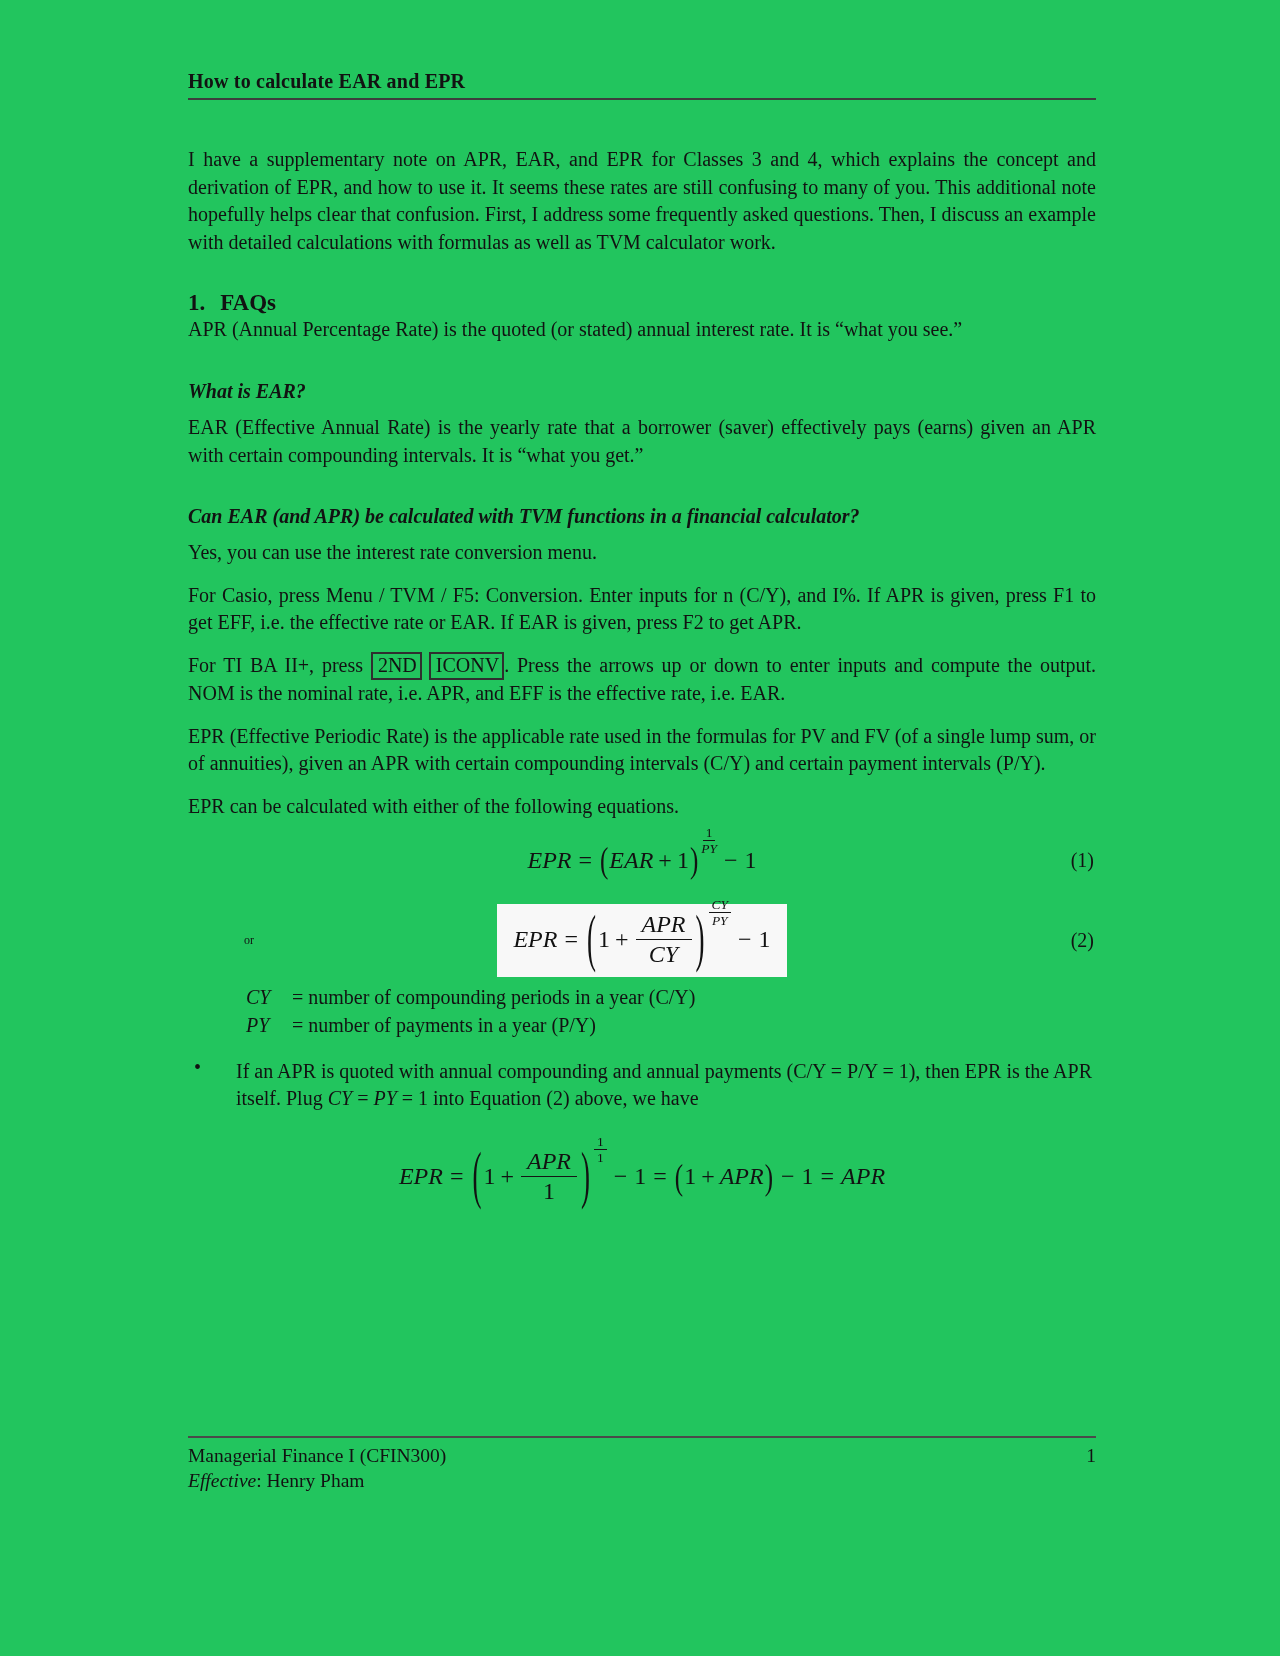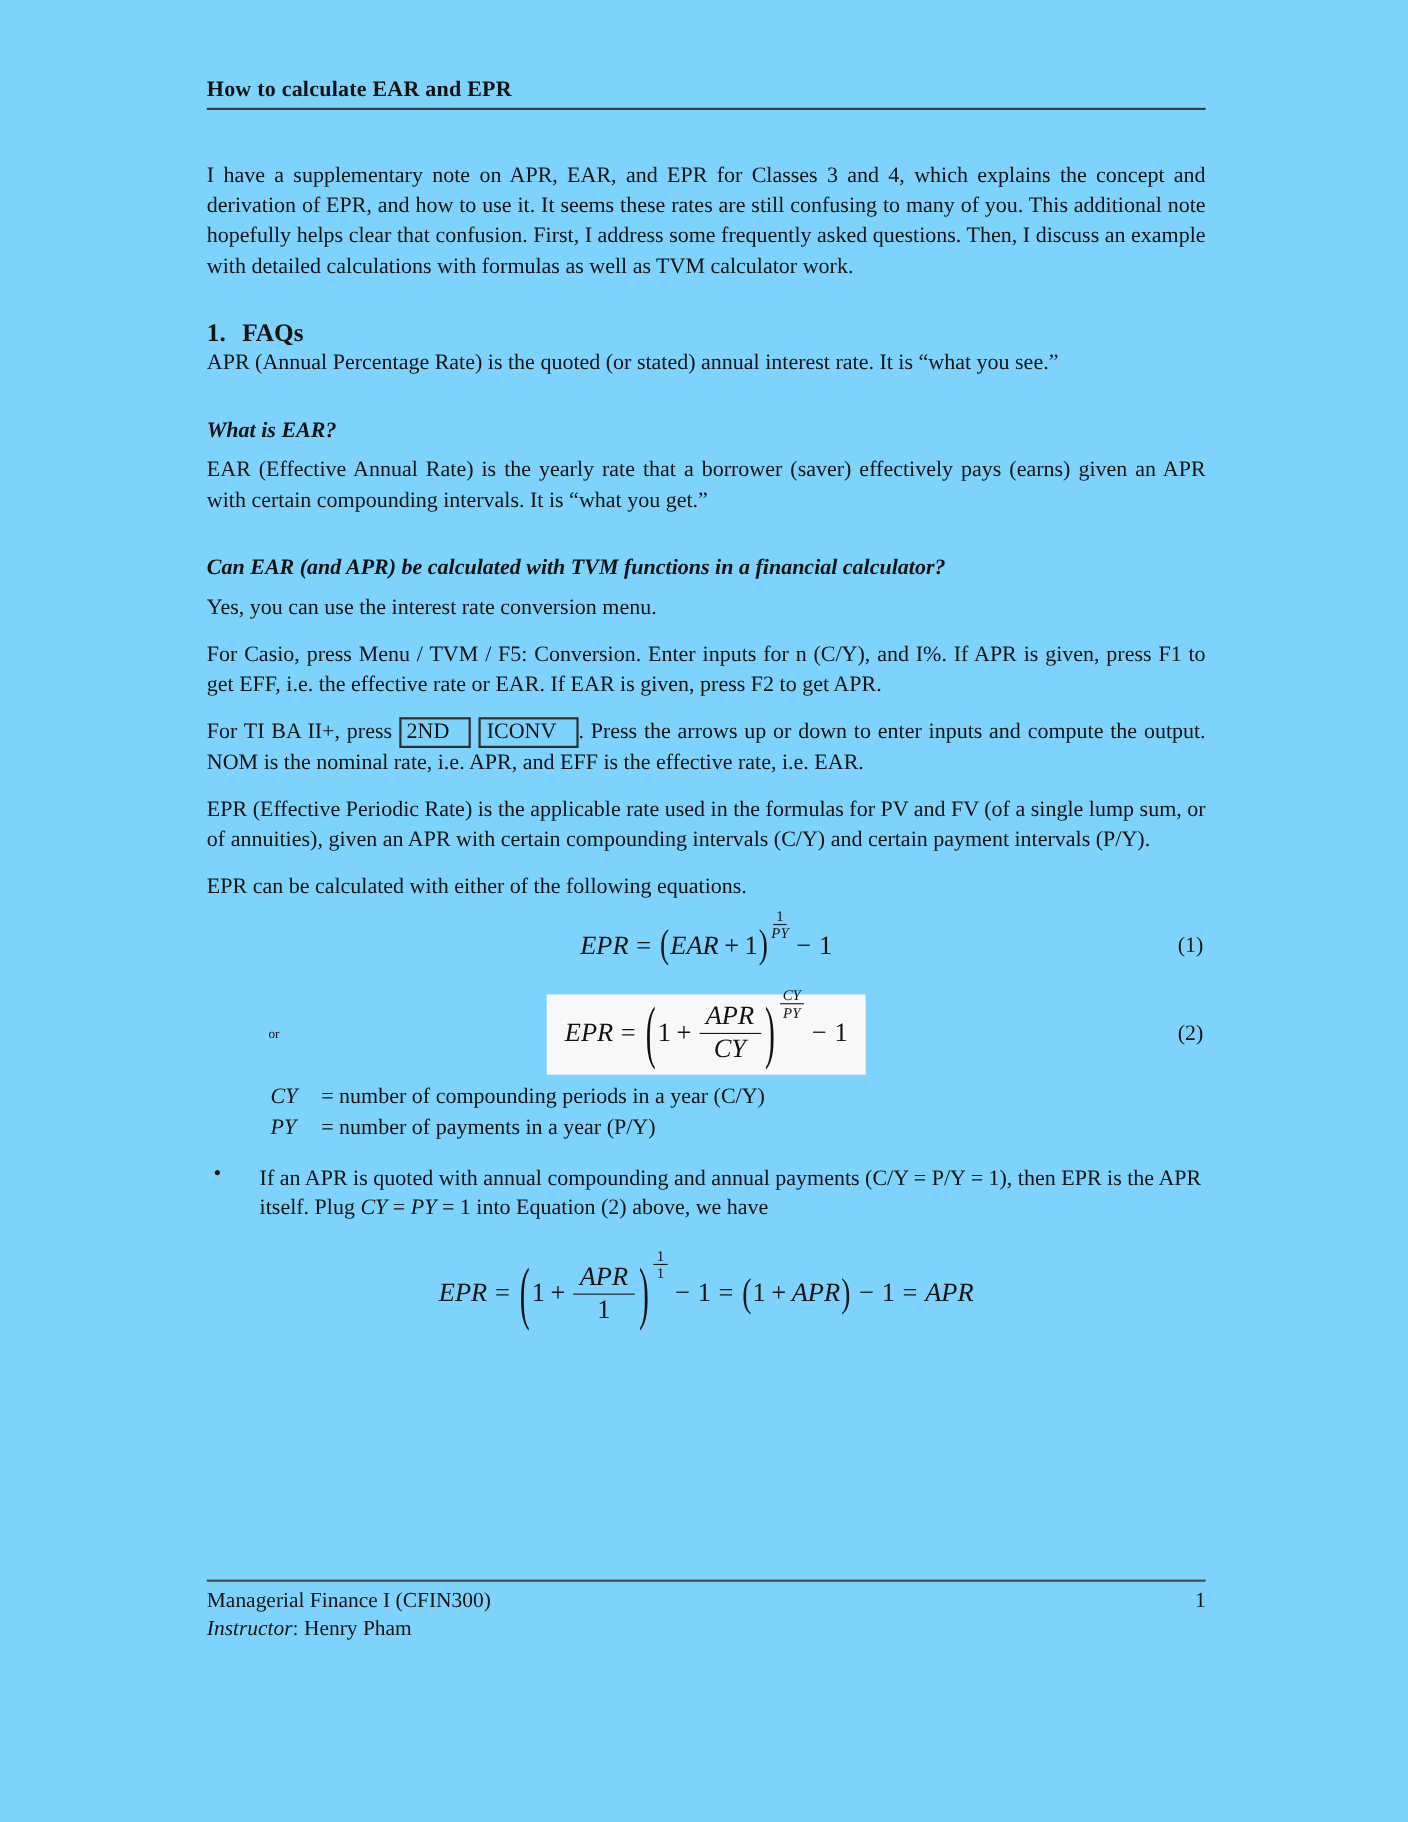--- a/index.html
+++ b/index.html
@@ -1,20 +1,20 @@
 <!DOCTYPE html>
 <html><head>
 <meta charset="utf-8">
 <style>
   html, body { margin:0; padding:0; background:#ffffff; }
   .page {
     position:relative;
     width:1280px; height:1656px;
     margin:0 auto;
-    background:#7dd3fc;
+    background:#22c55e;
     box-sizing:border-box;
     padding:70px 184px 0 188px;
     font-family:"Liberation Serif", serif;
     color:#121212;
     overflow:hidden;
   }
   
   .doc-header { border-bottom:2px solid #3d3d3d; padding-bottom:5px; }
   .doc-title { font-weight:bold; font-size:20px; letter-spacing:0.2px; }
 
@@ -31,21 +31,21 @@
   .qhead {
     margin:36px 0 0 0; font-size:20px;
     font-weight:bold; font-style:italic;
   }
   .qhead + .para { margin-top:11px; }
   .para + .para { margin-top:15px; }
 
   .keybox {
     display:inline-block;
     border:2px solid #2f2f2f;
-    padding:0 18px 1px 5px;
+    padding:0 3px 1px 5px;
     line-height:23px;
   }
   .keybox + .keybox { margin-left:7px; }
   .it { font-style:italic; }
 
   
   .eq-row {
     position:relative;
     display:flex; justify-content:center; align-items:center;
   }
@@ -215,17 +215,17 @@
       <span class="mi">APR</span>
     </span>
   </div>
 
   <div class="doc-footer">
     <div class="footer-row1">
       <span>Managerial Finance I (CFIN300)</span>
       <span>1</span>
     </div>
     <div class="footer-row2">
-      <span class="it">Instructor</span><span>: Henry Pham</span>
+      <span class="it">Effective</span><span>: Henry Pham</span>
     </div>
   </div>
 
 </div>
 
 </body></html>

